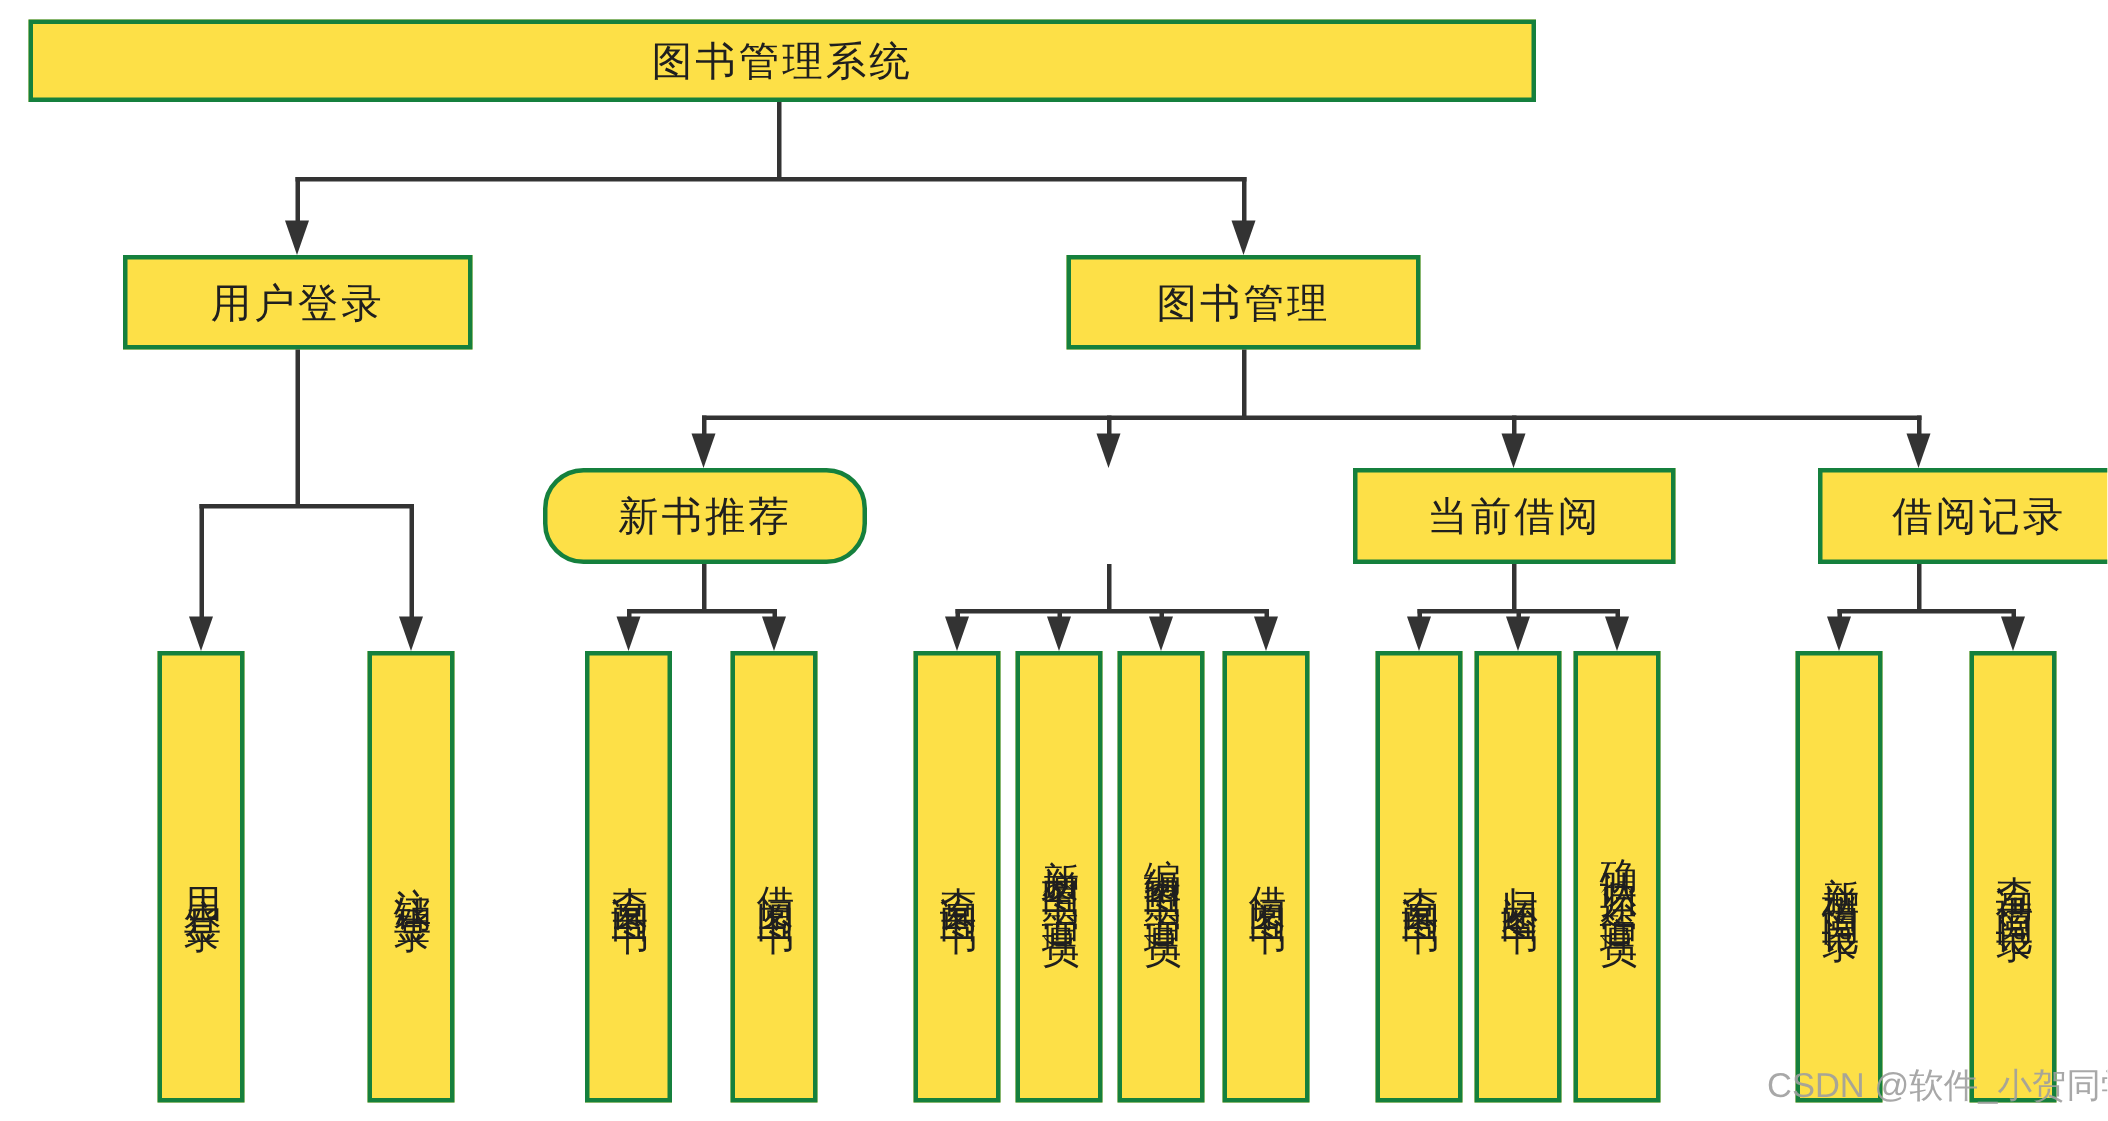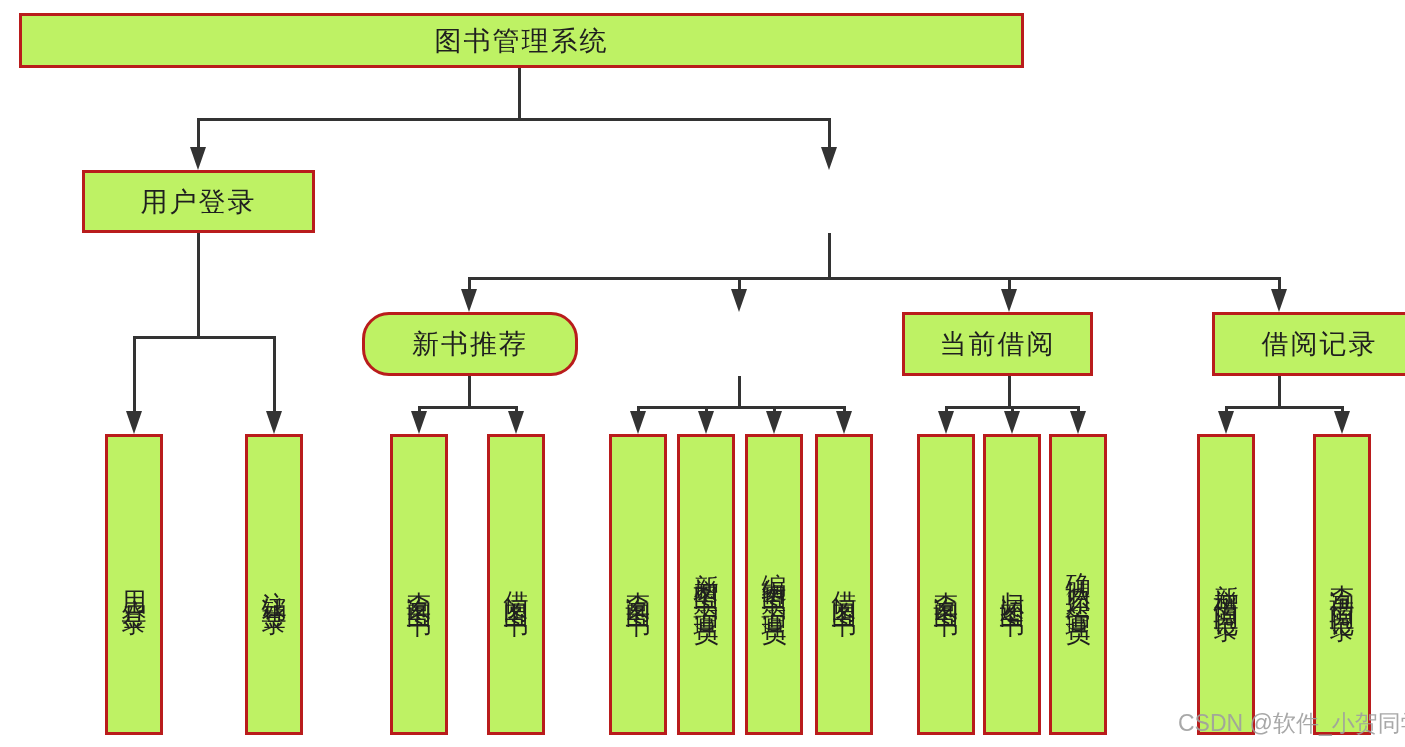--- a/index.html
+++ b/index.html
@@ -5,22 +5,22 @@
   html,body{margin:0;padding:0;background:#ffffff;}
   #canvas{
     position:relative;
     width:1405px;height:747px;
     background:#ffffff;
     font-family:"Liberation Sans", sans-serif;
     overflow:hidden;
   }
   .box{
     position:absolute;
-    border:3px solid #b91c1c;
-    background:#bef264;
+    border:3px solid #15803d;
+    background:#fde047;
     box-sizing:border-box;
     display:flex;
     align-items:center;
     justify-content:center;
     color:#1f1f1f;
   }
   .hlabel{
     font-size:27px;
     letter-spacing:2px;
     white-space:nowrap;
@@ -58,25 +58,28 @@
 
 <div id="canvas">
 
   <div class="box root">
     <span class="hlabel">图书管理系统</span>
   </div>
 
   <div class="box l2" style="left:82px;width:233px;">
     <span class="hlabel">用户登录</span>
   </div>
+  <div class="box l2" style="left:711px;width:236px;">
+    <span class="hlabel">图书管理</span>
+  </div>
 
   <div class="box l3" style="left:362px;width:216px;border-radius:27px;">
     <span class="hlabel">新书推荐</span>
   </div>
-  <div class="box l3" style="left:902px;width:191px;">
+  <div class="box l3" style="left:902px;width:215px;">
     <span class="hlabel">当前借阅</span>
   </div>
   <div class="box l3" style="left:1212px;width:215px;">
     <span class="hlabel">借阅记录</span>
   </div>
 
   <div class="box leaf" style="left:105px;">
     <span class="vtext">用户登录</span>
   </div>
   <div class="box leaf" style="left:245px;">

